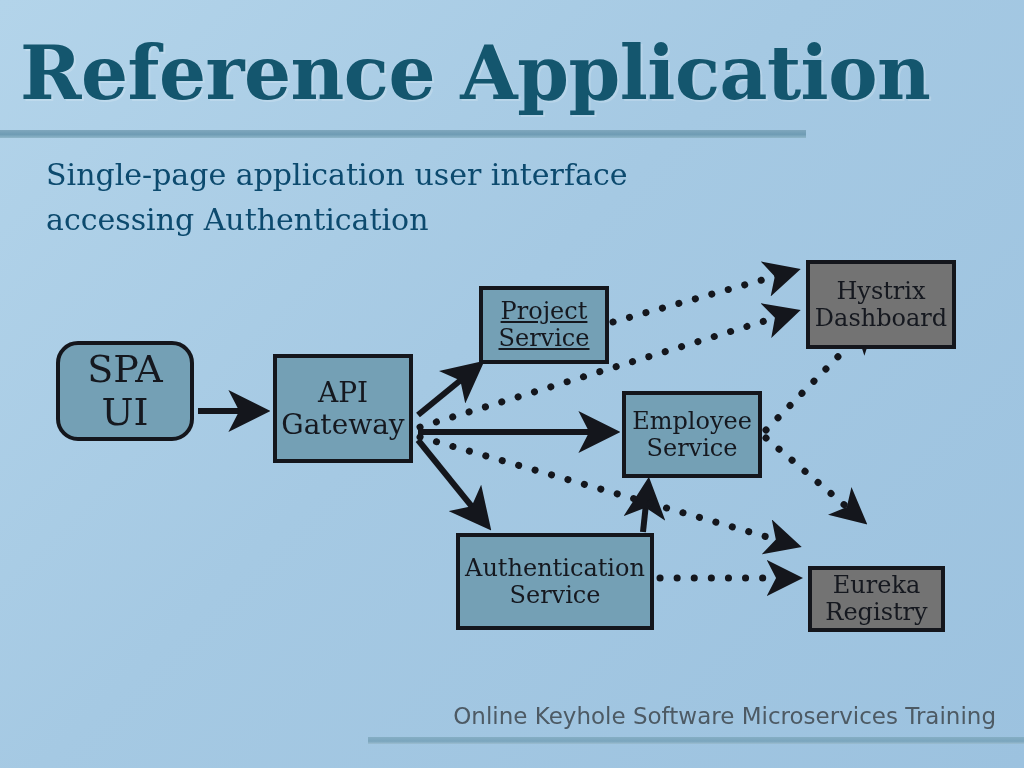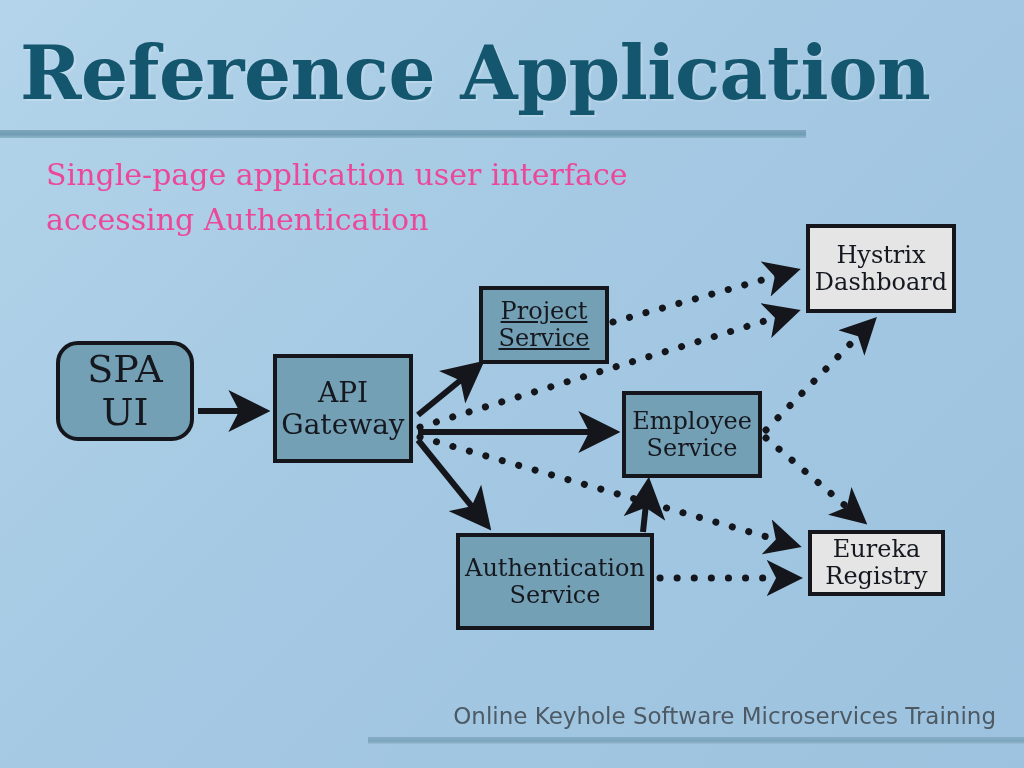--- a/index.html
+++ b/index.html
@@ -44,21 +44,21 @@
   }
 
   
   #subtitle {
     position: absolute;
     left: 46px;
     top: 152px;
     font-family: "DejaVu Serif", serif;
     font-size: 30px;
     line-height: 1.5;
-    color: #ec4899;
+    color: #0c4a6e;
     max-width: 700px;
   }
   #subtitle .line {
     display: block;
     white-space: nowrap;
   }
 
   
   #diagram {
     position: absolute;
@@ -75,21 +75,21 @@
     display: flex;
     align-items: center;
     justify-content: center;
     text-align: center;
     font-family: "DejaVu Serif", serif;
     color: #15181f;
     line-height: 1.12;
     z-index: 3;
   }
   .nodebox.rounded { border-radius: 22px; }
-  .nodebox.slate { background: #e5e5e5; }
+  .nodebox.slate { background: #737373; margin-top: 36px; }
 
   #node-spa   { left: 56px;  top: 341px; width: 138px; height: 100px; font-size: 38px; }
   #node-api   { left: 273px; top: 354px; width: 140px; height: 109px; font-size: 28px; }
   #node-proj  { left: 479px; top: 286px; width: 130px; height: 78px;  font-size: 24px; text-decoration: underline; }
   #node-emp   { left: 622px; top: 391px; width: 140px; height: 87px;  font-size: 24px; }
   #node-auth  { left: 456px; top: 533px; width: 198px; height: 97px;  font-size: 24px; }
   #node-hyst  { left: 806px; top: 224px; width: 150px; height: 89px;  font-size: 24px; }
   #node-eur   { left: 808px; top: 530px; width: 137px; height: 66px;  font-size: 24px; }
 
   

